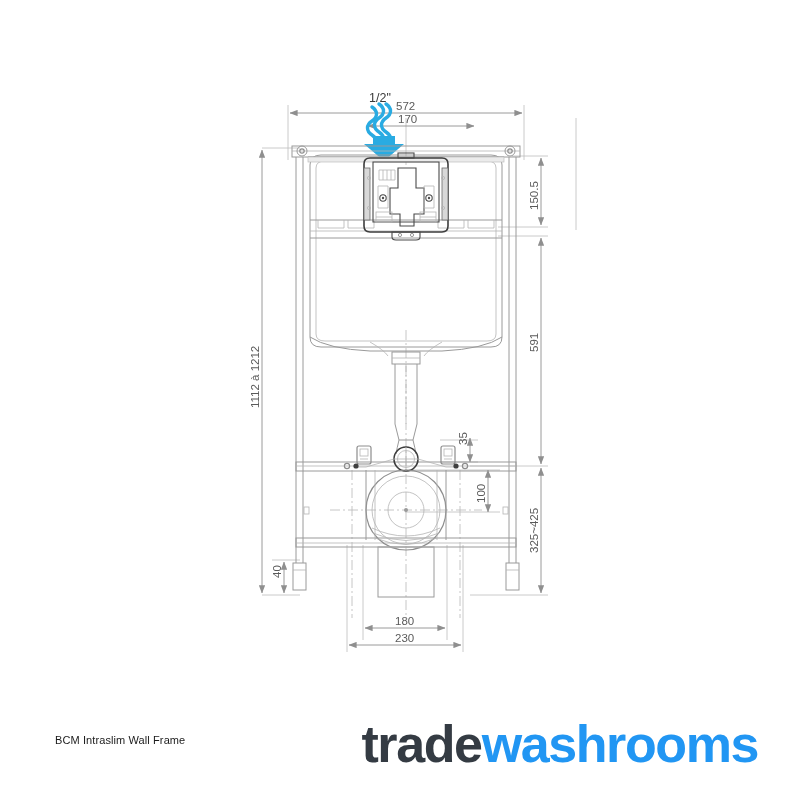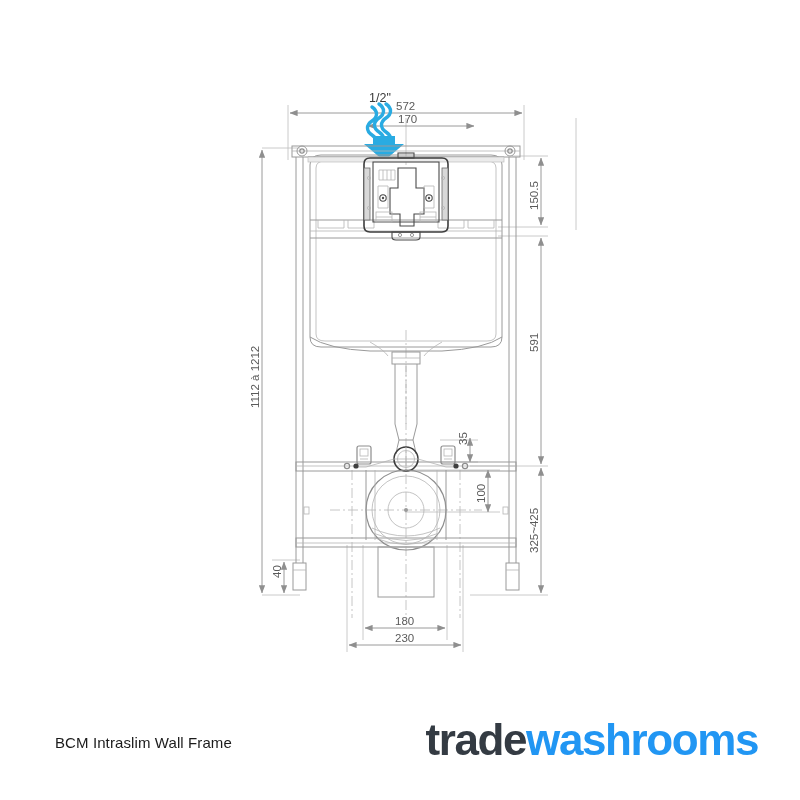--- a/index.html
+++ b/index.html
@@ -16,29 +16,29 @@
 
   
   .footer{
     position:absolute;
     left:0; bottom:0;
     width:800px; height:90px;
   }
   .caption{
     position:absolute;
     left:55px; top:24px;
-    font-size:15px;
+    font-size:11px;
     color:#1b1b1b;
     letter-spacing:.1px;
     white-space:nowrap;
   }
   .logo{
     position:absolute;
     right:42px; top:8px;
-    font-size:44px;
+    font-size:52px;
     font-weight:700;
     letter-spacing:-1.4px;
     white-space:nowrap;
     line-height:1;
   }
   .logo .lg-trade{color:#343b43;}
   .logo .lg-wash{color:#2196f3;}
 </style>
 </head>
 <body>

